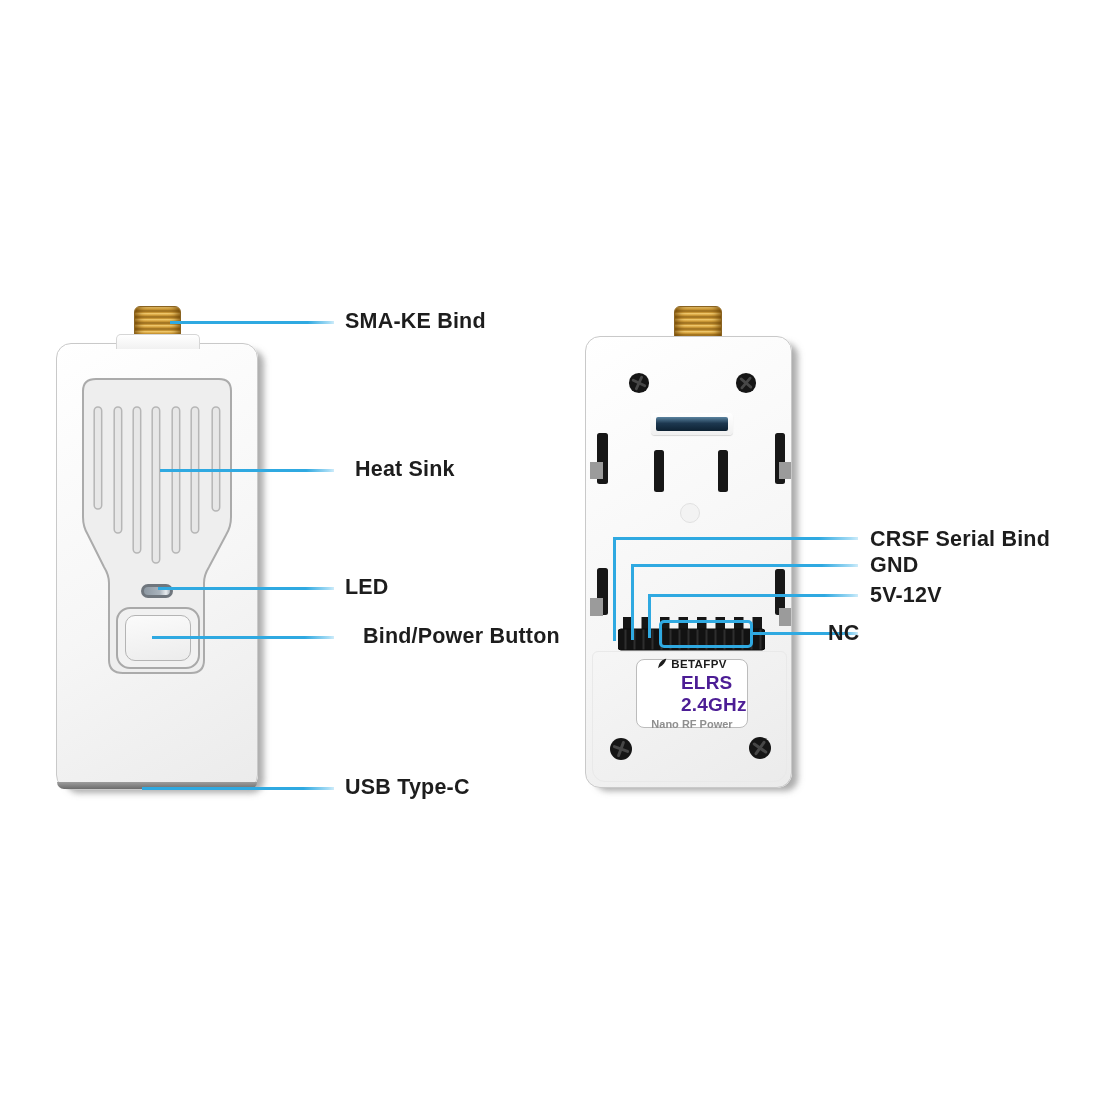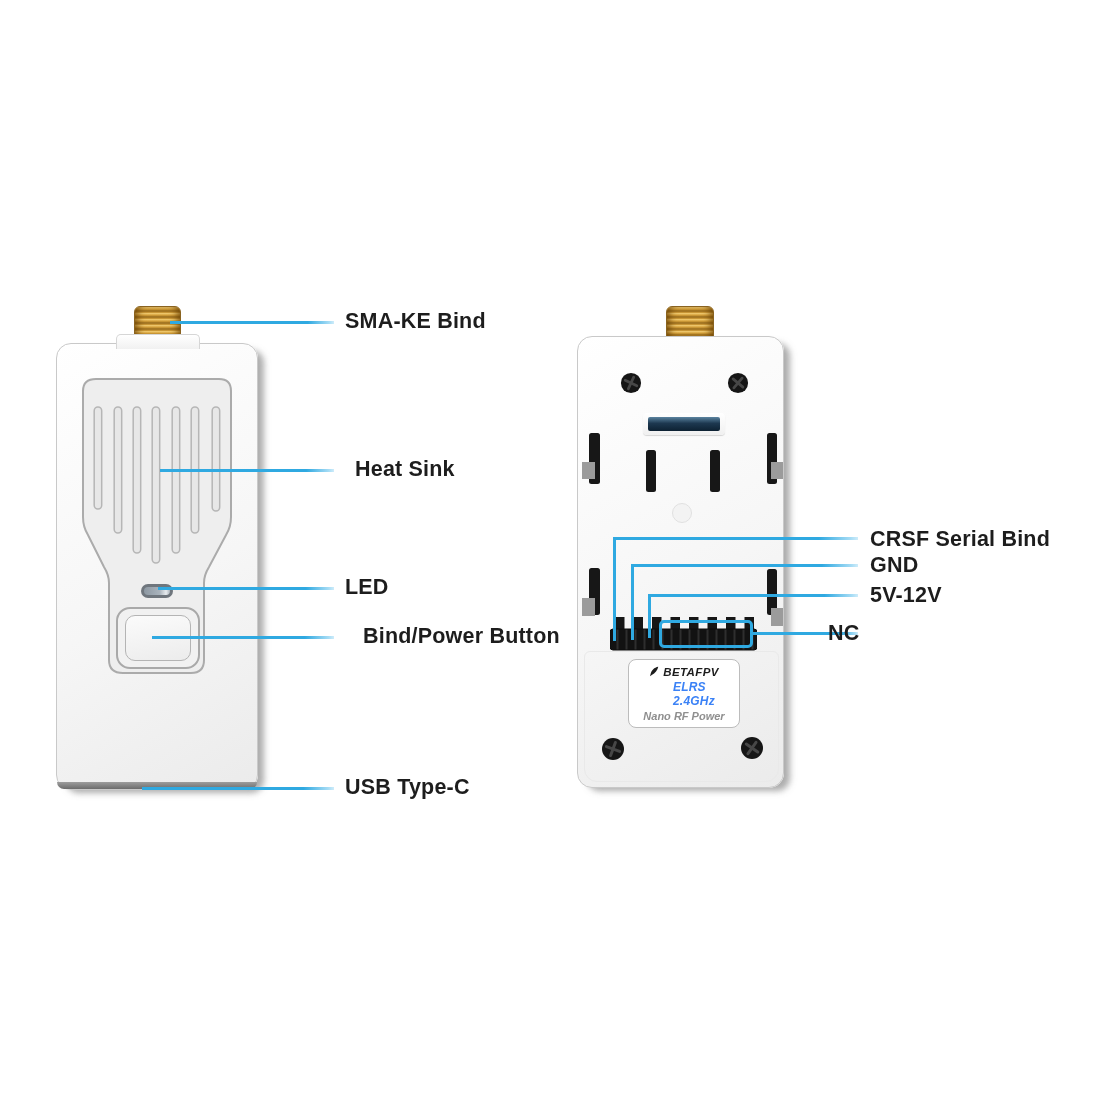--- a/index.html
+++ b/index.html
@@ -42,21 +42,21 @@
   .slot-blue{position:absolute;border-radius:2px;
     background:linear-gradient(180deg,#5b84a0 0%,#1d3850 45%,#0d2132 100%);}
   .slot-dark{position:absolute;background:#171717;border-radius:2.5px;}
   .notch{position:absolute;background:#9b9b9b;}
   .dimple{position:absolute;border:1.5px solid #e1e1e1;background:#f3f3f3;border-radius:50%;}
   .bottom-cover{position:absolute;border:1px solid #e9e9e9;border-radius:6px 6px 13px 13px;}
   .product-panel{position:absolute;background:#ffffff;border:1.5px solid #bcbcbc;border-radius:8px;
     display:flex;flex-direction:column;align-items:center;justify-content:center;gap:2px;}
   .brand-row{display:flex;align-items:center;gap:3px;}
   .brand-name{font-size:11.5px;font-weight:700;letter-spacing:.4px;color:#1c1c1c;}
-  .model-name{font-size:12px;font-weight:700;letter-spacing:.2px;color:#3b82f6;padding-left:44px;}
+  .model-name{font-size:19px;font-weight:700;letter-spacing:.2px;color:#4c1d95;padding-left:44px;}
   .subtitle-name{font-size:11px;font-weight:600;color:#8f8f8f;}
   
   .h-line{position:absolute;height:3px;
     background:linear-gradient(90deg,#2fa9e1 0%,#2fa9e1 84%,#a6dcf5 97%,rgba(166,220,245,.55) 100%);}
   .v-line{position:absolute;width:3px;background:#2fa9e1;}
   .nc-box{position:absolute;border:3px solid #2fa9e1;border-radius:5px;background:transparent;}
   .callout-label{
     position:absolute;transform:translateY(-50%);line-height:1;
     font-size:21.5px;font-weight:700;letter-spacing:.2px;color:#1d1d1d;white-space:nowrap;
   }
@@ -92,21 +92,21 @@
 
       <div class="btn-recess" style="left:59px;top:263px;width:84px;height:62px;"></div>
       <div class="btn-face" style="left:68px;top:271px;width:66px;height:46px;"></div>
 
       <div class="usb-edge"></div>
     </div>
 
     <div class="sma-collar" style="left:116px;top:334px;width:84px;height:15px;"></div>
   </div>
 
-  <div class="abs" style="left:4px;top:0;width:908px;height:1100px;font-style:italic;">
+  <div class="abs" style="left:12px;top:0;width:908px;height:1100px;">
     <div class="sma" style="left:662px;top:306px;width:48px;height:33px;"></div>
 
     <div class="module-body" style="left:573px;top:336px;width:207px;height:452px;">
 
       <svg class="screw" style="left:42px;top:35px;" width="22" height="22" viewBox="0 0 24 24">
         <circle cx="12" cy="12" r="11" fill="#161616"></circle>
         <g stroke="#474747" stroke-width="3" stroke-linecap="round" transform="rotate(25 12 12)">
           <line x1="5" y1="12" x2="19" y2="12"></line>
             <line x1="12" y1="5" x2="12" y2="19"></line>
           </g>

